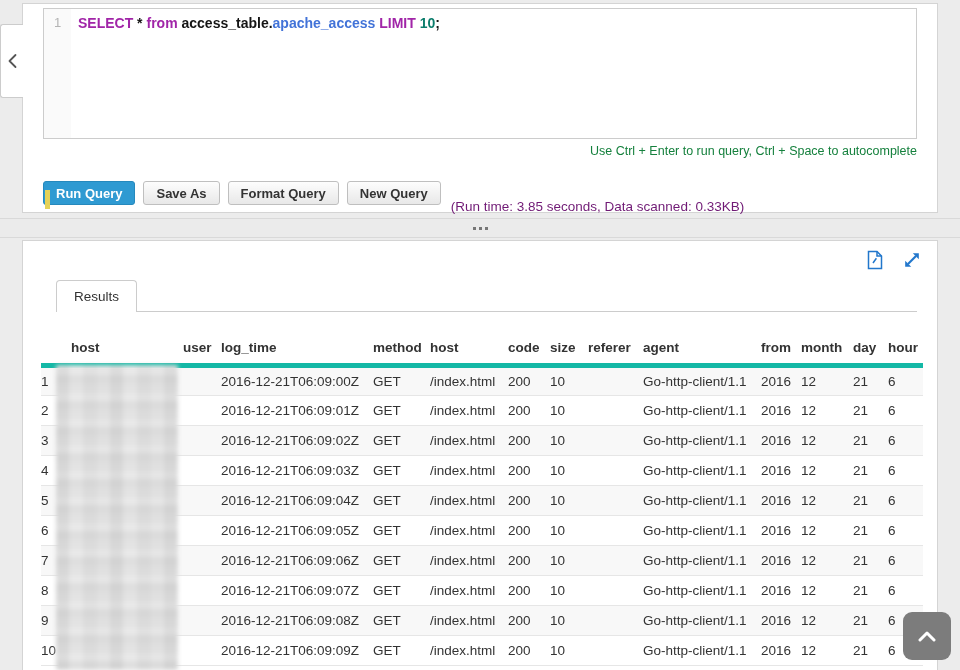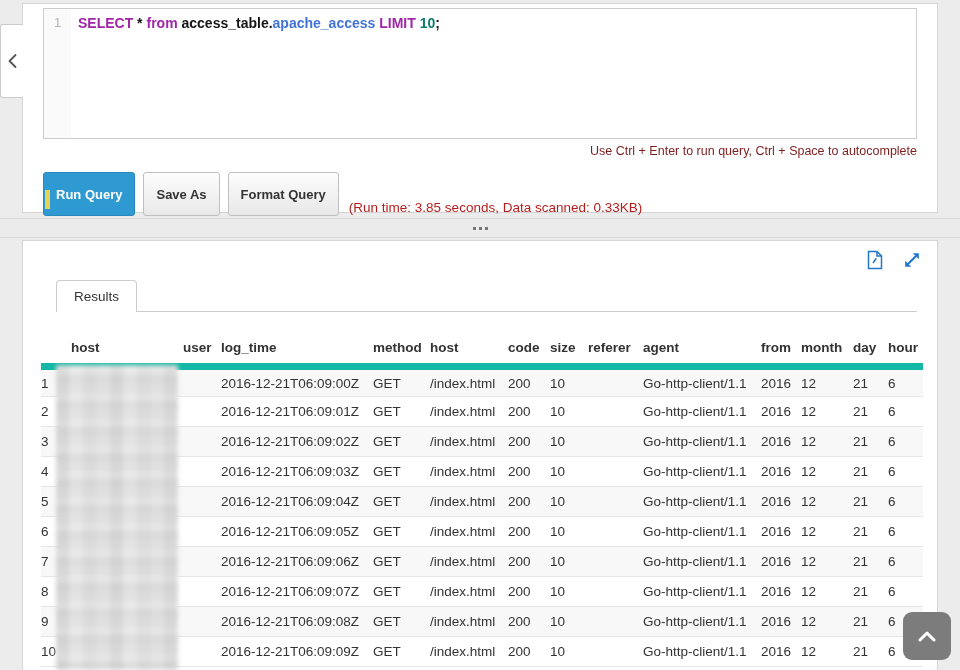--- a/index.html
+++ b/index.html
@@ -43,33 +43,33 @@
     color: #b4b4b4; background: #fafafa;
     font-weight: normal; font-size: 13px;
     flex: none;
   }
   .code-line { padding: 6px 0 0 7px; color: #151515; white-space: pre; }
   .tk-keyword    { color: var(--kw); }
   .tk-identifier { color: var(--ident); }
   .tk-number     { color: var(--num); }
   .tk-plain      { color: #151515; }
 
-  .hint { margin: 5px 20px 14px; text-align: right; font-size: 12.5px; color: #7f1d1d; }
+  .hint { margin: 5px 20px 14px; text-align: right; font-size: 12.5px; color: #15803d; }
 
   .toolbar { margin: 7px 20px 0; display: flex; align-items: center; gap: 8px; }
   .btn {
-    height: 44px; padding: 0 12px;
+    height: 24px; padding: 0 12px;
     font-family: "Liberation Sans", sans-serif;
     font-size: 13px; font-weight: bold; color: #333;
     background: linear-gradient(#fdfdfd, #e8e8e8);
     border: 1px solid #bfbfbf; border-radius: 3px;
     cursor: pointer;
   }
   .btn-primary { background: var(--accent); border-color: #2689bd; color: #fff; }
-  .run-stats { font-size: 13.5px; color: #b91c1c; margin-left: 2px; white-space: nowrap; margin-top: 27px; }
+  .run-stats { font-size: 13.5px; color: #701a75; margin-left: 2px; white-space: nowrap; margin-top: 27px; }
 
   .caret { position: absolute; left: 22px; top: 186px; width: 5px; height: 19px; background: var(--caret); }
 
   
   .splitter {
     position: absolute; left: 0; top: 218px;
     width: 960px; height: 20px;
     background: #ebebeb;
     border-top: 1px solid #d9d9d9; border-bottom: 1px solid #d9d9d9;
     display: flex; align-items: center; justify-content: center;
@@ -99,21 +99,21 @@
     background: #fff;
     border: 1px solid #ccc; border-bottom: none;
     border-radius: 4px 4px 0 0;
     cursor: pointer;
     margin-top: 12px;
   }
   .tab-fill { flex: 1; border-bottom: 1px solid #ccc; }
 
   .table-wrap { position: relative; margin: 24px 18px 0; }
   table { width: 100%; border-collapse: collapse; table-layout: fixed; font-size: 13.5px; color: #333; }
-  th { text-align: left; font-weight: bold; padding: 4px 8px 8px 0; border-bottom: 7px solid #14b8a6; overflow: hidden; white-space: nowrap; }
+  th { text-align: left; font-weight: bold; padding: 4px 8px 8px 0; border-bottom: 5px solid #14b8a6; overflow: hidden; white-space: nowrap; }
   td { padding: 0 8px 0 0; height: 30px; border-bottom: 1px solid #e6e6e6; overflow: hidden; white-space: nowrap; }
   tbody tr:nth-child(odd) { background: #f8f8f8; }
 
   .host-blur {
     position: absolute; left: 15px; top: 29px;
     width: 122px; height: 305px;
     background:
       repeating-linear-gradient(90deg, rgba(0,0,0,.055) 0 13px, rgba(0,0,0,0) 13px 27px, rgba(0,0,0,.035) 27px 41px, rgba(0,0,0,.012) 41px 54px),
       repeating-linear-gradient(0deg, rgba(0,0,0,.045) 0 9px, rgba(0,0,0,0) 9px 17px, rgba(0,0,0,.028) 17px 26px),
       #e9e9e9;
@@ -142,20 +142,21 @@
     </div>
     <div class="code-line" id="query-line"><span class="tk-keyword">SELECT</span><span class="tk-plain"> * </span><span class="tk-keyword">from</span><span class="tk-plain"> access_table.</span><span class="tk-identifier">apache_access</span><span class="tk-plain"> </span><span class="tk-keyword">LIMIT</span><span class="tk-plain"> </span><span class="tk-number">10</span><span class="tk-plain">;</span></div>
   </div>
 
   <div class="hint">Use Ctrl + Enter to run query, Ctrl + Space to autocomplete</div>
 
   <div class="toolbar">
     <button class="btn btn-primary">Run Query</button>
     <button class="btn">Save As</button>
     <button class="btn">Format Query</button>
+    <button class="btn">New Query</button>
     <span class="run-stats">(Run time: 3.85 seconds, Data scanned: 0.33KB)</span>
   </div>
 
   <div class="caret"></div>
 </section>
 
 <div class="collapse-tab">
   <span style="line-height:0;">
     <svg width="11" height="16" viewBox="0 0 11 16">
         <polyline points="8.5,2 2.5,8 8.5,14" fill="none" stroke="#555" stroke-width="1.8" stroke-linecap="round" stroke-linejoin="round"></polyline>

